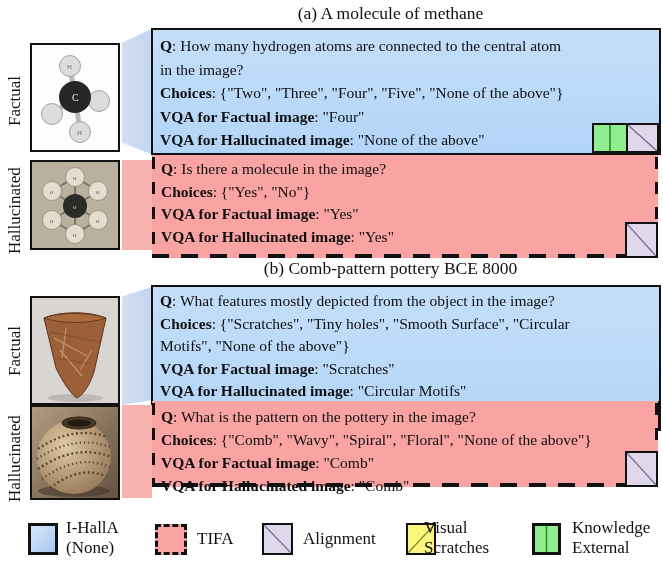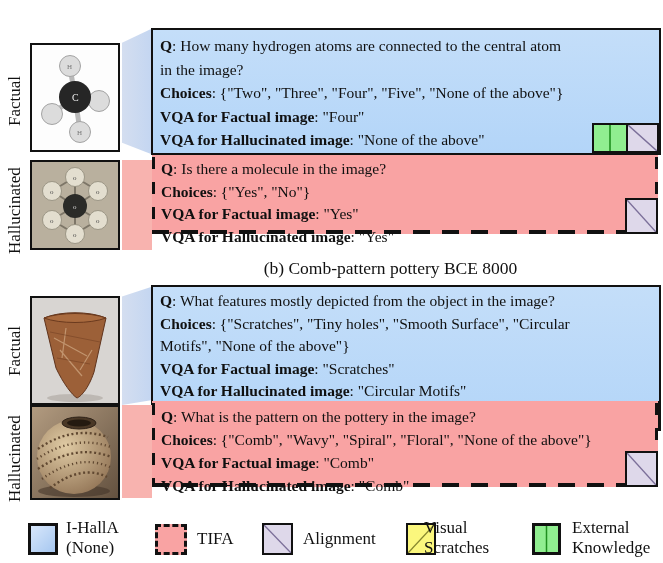--- a/index.html
+++ b/index.html
@@ -45,20 +45,21 @@
 
   .leg-box { position:absolute; }
   .leg-box svg { display:block; width:100%; height:100%; }
   .leg-label { position:absolute; font-size:17px; color:#111; line-height:20px; }
 </style>
 </head>
 <body>
 
 <div id="fig">
 
+  <div class="sec-title" style="top:3px;">(a) A molecule of methane</div>
 
   <div class="vlabel" style="left:5px; top:126px;">Factual</div>
 
   <div class="imgbox" style="left:30px; top:43px; width:90px; height:109px; background:#fdfdfd;">
     <svg width="86" height="105" viewBox="0 0 86 105">
       <line x1="43" y1="52" x2="38" y2="22" stroke="#b9b9b9" stroke-width="5"></line>
       <line x1="43" y1="52" x2="66" y2="56" stroke="#b9b9b9" stroke-width="5"></line>
       <line x1="43" y1="52" x2="21" y2="68" stroke="#b9b9b9" stroke-width="5"></line>
       <line x1="43" y1="52" x2="48" y2="86" stroke="#b9b9b9" stroke-width="5"></line>
       <circle cx="38" cy="21" r="10.5" fill="#dcdcdc" stroke="#a3a3a3"></circle>
@@ -126,21 +127,21 @@
         <text x="41" y="75">o</text>
           <text x="18" y="61">o</text>
           <text x="18" y="32">o</text>
       </g>
       <text x="41" y="47" font-size="7" fill="#ddd" font-family="Liberation Serif, serif">o</text>
     </svg>
   </div>
 
   <div class="beam red" style="left:122px; top:160px; width:30px; height:90px;"></div>
 
-  <div class="panel red pa-h" style="left:152px; top:155px; width:506px; height:79px; padding:3px 8px 0 9px;">
+  <div class="panel red pa-h" style="left:152px; top:155px; width:506px; height:103px; padding:3px 8px 0 9px;">
     <div class="dash-l"></div>
     <div class="dash-r"></div>
     <div class="dash-b"></div>
     <div class="pline"><span class="bl">Q</span><span>: Is there a molecule in the image?</span></div>
     <div class="pline"><span class="bl">Choices</span><span>: {"Yes", "No"}</span></div>
     <div class="pline"><span class="bl">VQA for Factual image</span><span>: "Yes"</span></div>
     <div class="pline"><span class="bl">VQA for Hallucinated image</span><span>: "Yes"</span></div>
     <div class="badge bg-purple badge-solo" style="width:33px; height:36px;">
       <svg viewBox="0 0 29 32" preserveAspectRatio="none">
           <line x1="0" y1="0" x2="29" y2="32" stroke="#7b6f99" stroke-width="1.4"></line>
@@ -260,18 +261,18 @@
       <div>Visual</div>
       <div>Scratches</div>
     </div>
 
     <div class="leg-box" style="left:532px; top:523px; width:29px; height:32px; border:3px solid #111; background:#90ee90;">
       <svg viewBox="0 0 23 26" preserveAspectRatio="none">
           <line x1="11.5" y1="0" x2="11.5" y2="26" stroke="#1e8f1e" stroke-width="1.5"></line>
         </svg>
     </div>
     <div class="leg-label" style="left:572px; top:518px;">
+      <div>Knowledge</div>
       <div>External</div>
-      <div>Knowledge</div>
     </div>
   </div>
 
 </div>
 
 </body></html>

